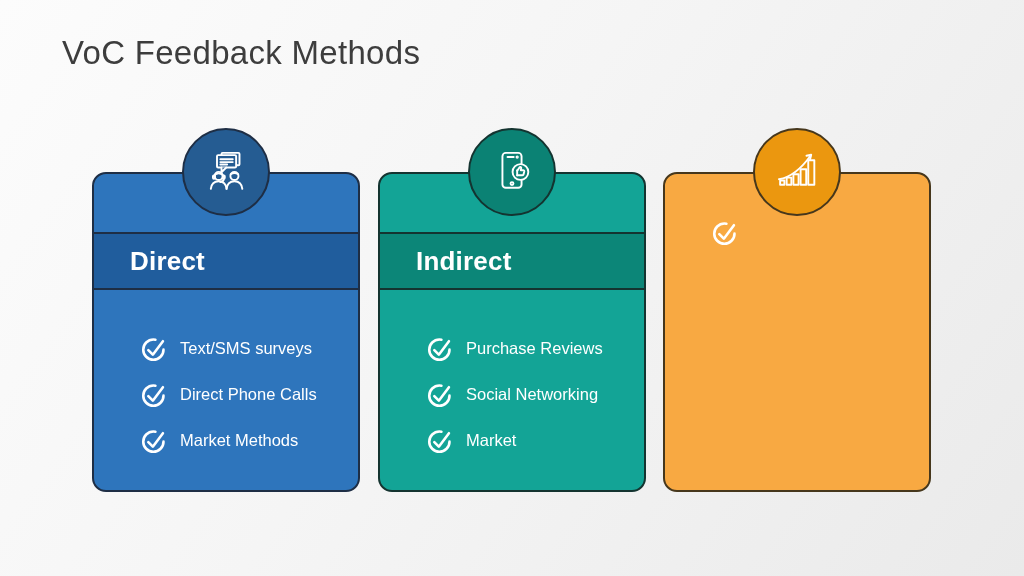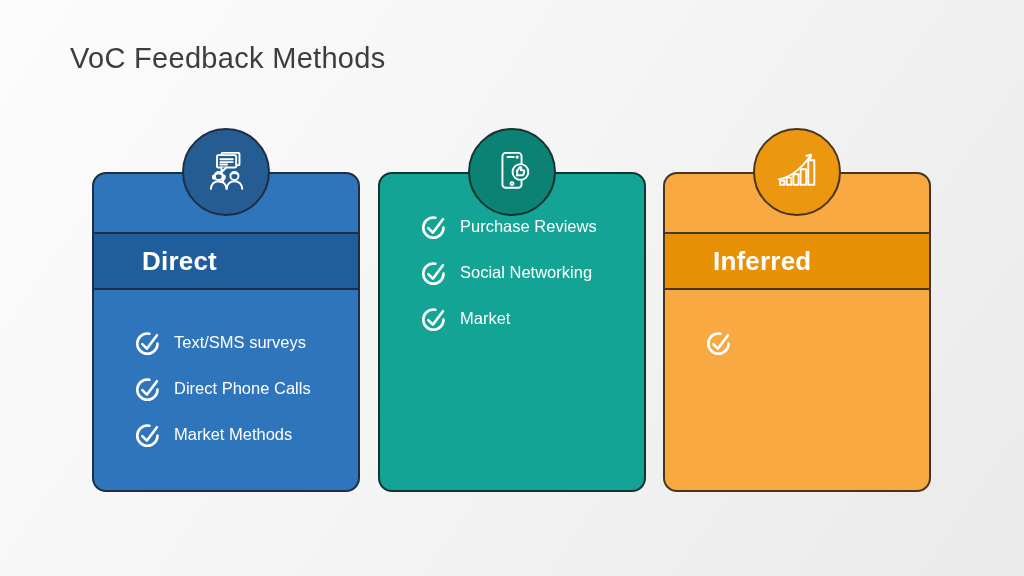--- a/index.html
+++ b/index.html
@@ -1,43 +1,43 @@
 <!DOCTYPE html>
 <html><head>
 <meta charset="utf-8">
 <style>
   html,body{margin:0;padding:0;background:#dcdcdc;font-family:"Liberation Sans",sans-serif;}
   .slide{
     position:relative;width:1024px;height:576px;overflow:hidden;
     background:linear-gradient(125deg,#fcfcfc 0%,#f5f5f5 45%,#eaeaea 100%);
   }
   .title{
-    position:absolute;left:62px;top:34px;margin:8px;
-    font-size:29px;font-weight:400;color:#3d3d3d;letter-spacing:.3px;
+    position:absolute;left:62px;top:34px;margin:0;
+    font-size:33px;font-weight:400;color:#3d3d3d;letter-spacing:.3px;
   }
   .card{
     position:absolute;top:172px;width:268px;height:320px;box-sizing:border-box;
     border:2px solid var(--border);border-radius:14px;background:var(--body);
   }
   .card-0{left:92px}
   .card-1{left:378px}
   .card-2{left:663px}
   .badge{
     position:absolute;left:50%;top:-46px;transform:translateX(-50%);
     width:88px;height:88px;box-sizing:border-box;border:2px solid var(--border);
     border-radius:50%;background:var(--circle);
     display:flex;align-items:center;justify-content:center;
   }
   .band{
     margin-top:58px;height:58px;box-sizing:border-box;background:var(--band);
     border-top:2px solid var(--border);border-bottom:2px solid var(--border);
-    display:flex;align-items:center;padding-left:48px;
+    display:flex;align-items:center;padding-left:36px;
     color:#ffffff;font-size:26px;font-weight:700;letter-spacing:.2px;
   }
-  .items{list-style:none;margin:8px;padding:21px 8px 0 33px;}
+  .items{list-style:none;margin:14px;padding:21px 8px 0 33px;}
   .item{display:flex;align-items:center;height:46px;color:#ffffff;font-size:16.5px;}
   .check{width:27px;height:27px;margin-right:12px;flex:none;}
   .check svg,.badge svg{display:block;}
   .icon-stroke{stroke:#ffffff;fill:none;stroke-width:1.7;stroke-linecap:round;stroke-linejoin:round;}
 </style>
 </head>
 <body>
 
 <div class="slide">
   <h1 class="title" style="color: rgb(61, 61, 61);">VoC Feedback Methods</h1>
@@ -99,20 +99,23 @@
       <svg width="54" height="54" viewBox="0 0 48 48" class="icon-stroke">
         <rect x="15.5" y="7" width="17" height="31" rx="3"></rect>
         <path d="M20 10.7 h5.5"></path>
         <circle cx="28.6" cy="10.7" r="0.6"></circle>
         <circle cx="24" cy="34.3" r="1.3"></circle>
         <circle cx="31.5" cy="24" r="7" fill="var(--circle)"></circle>
         <path d="M28.6 22.4 v4.6"></path>
         <path d="M28.6 26.9 h4.6 c0.6 0 1 -0.3 1.1 -0.9 l0.6 -2.4 c0.15 -0.7 -0.3 -1.2 -1 -1.2 h-2.1 l0.4 -1.9 c0.1 -0.6 -0.2 -1 -0.8 -1 c-0.4 0 -0.6 0.2 -0.8 0.5 l-1.9 2.9"></path>
       </svg>
     </div>
+    <div class="band">
+      <span>Indirect</span>
+    </div>
     <ul class="items">
       <li class="item">
         <span class="check">
           <svg width="27" height="27" viewBox="0 0 24 24" class="icon-stroke" style="stroke-width:2.3">
             <circle cx="11" cy="13" r="9" stroke-dasharray="44 12.5"></circle>
             <path d="M6.5 13.5 l4 4 L19.5 5.5"></path>
           </svg>
         </span>
         <span>Purchase Reviews</span>
       </li>
@@ -142,23 +145,20 @@
       <svg width="54" height="54" viewBox="0 0 48 48" class="icon-stroke">
         <rect x="9" y="31.5" width="3.8" height="3.8"></rect>
         <rect x="14.8" y="29" width="4.2" height="6.3"></rect>
         <rect x="20.8" y="26" width="4.6" height="9.3"></rect>
         <rect x="27.2" y="21.5" width="5" height="13.8"></rect>
         <rect x="34" y="13.5" width="5.4" height="21.8"></rect>
         <path d="M8 30.5 C16 29 26 23.5 36 9.5"></path>
         <path d="M32.4 9.6 L36.6 8.7 L35.6 12.9"></path>
       </svg>
     </div>
-    <div class="band">
-      <span>Inferred</span>
-    </div>
     <ul class="items">
       <li class="item">
         <span class="check">
           <svg width="27" height="27" viewBox="0 0 24 24" class="icon-stroke" style="stroke-width:2.3">
             <circle cx="11" cy="13" r="9" stroke-dasharray="44 12.5"></circle>
             <path d="M6.5 13.5 l4 4 L19.5 5.5"></path>
           </svg>
         </span>
       </li>
     </ul>

